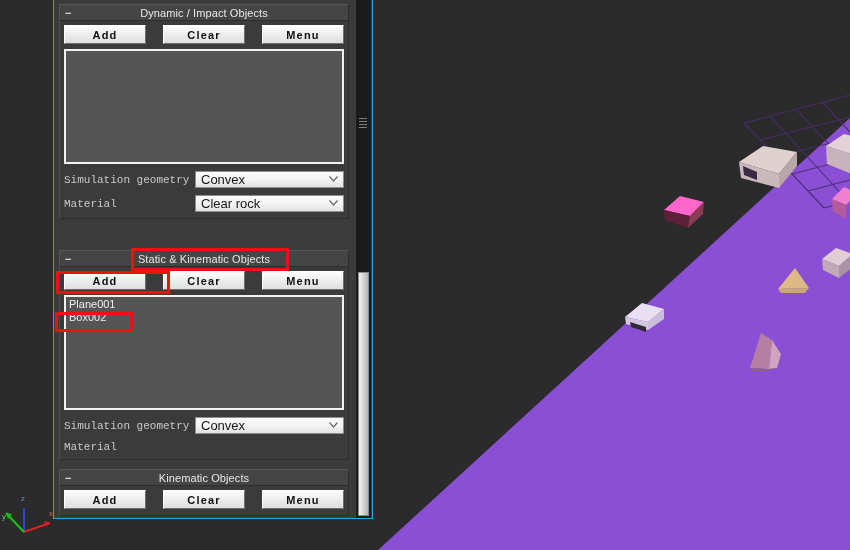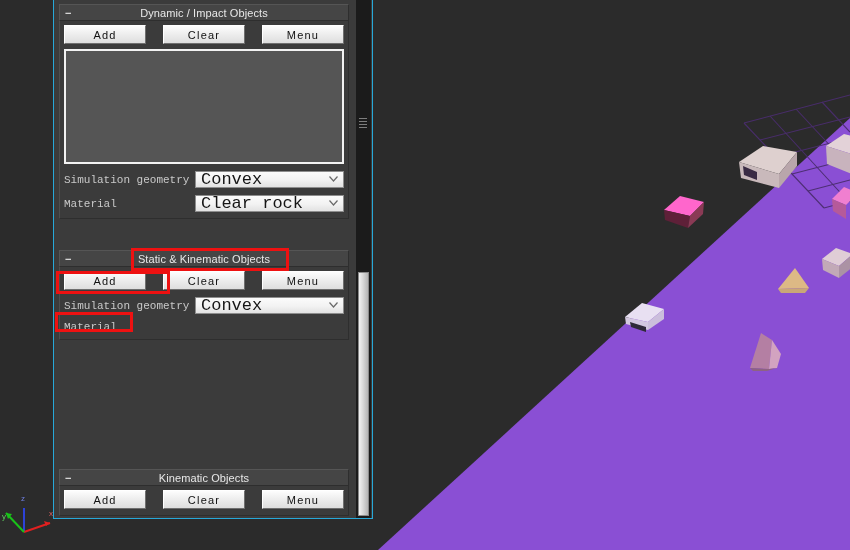--- a/index.html
+++ b/index.html
@@ -65,21 +65,21 @@
   }
   .rollout-head .minus{
     position:absolute;left:5px;top:0;color:#dcdcdc;font-size:11px;font-weight:bold;line-height:17px;
   }
   .rollout-body{
     background:#3b3b3b;
     border:1px solid #4e4e4e;border-top:none;
     border-right-color:#2e2e2e;border-bottom-color:#2e2e2e;
     box-sizing:border-box;padding:4px 4px 6px 4px;
   }
-  .btn-row{display:flex;gap:17px;}
+  .btn-row{display:flex;gap:17px;font-weight:bold;}
   .mx-btn{
     flex:1;height:19px;line-height:19px;text-align:center;
     font-size:11px;color:#111;letter-spacing:1.2px;
     background:linear-gradient(to bottom,#fdfdfd 0%,#f0f0f0 40%,#dedede 100%);
     border:1px solid #6f6f6f;border-top-color:#ffffff;border-left-color:#ffffff;
     box-sizing:border-box;cursor:pointer;
     font-family:"Liberation Sans",sans-serif;
   }
   .listbox{
     margin-top:5px;height:115px;background:#555555;
@@ -95,21 +95,21 @@
     width:131px;font-size:11px;color:#c9c9c9;
     font-family:Liberation Mono, monospace;
   }
   .mx-dropdown{
     flex:1;height:17px;position:relative;
     background:linear-gradient(to bottom,#fbfbfb 0%,#f2f2f2 55%,#e2e2e2 100%);
     border:1px solid #8d8d8d;box-sizing:border-box;cursor:pointer;
   }
   .mx-dropdown .dd-text{
     position:absolute;left:5px;top:0;line-height:16px;
-    font-size:17px;color:#151515;font-family:Liberation Mono, monospace;
+    font-size:13px;color:#151515;font-family:Liberation Sans, sans-serif;
   }
   .mx-dropdown .dd-arrow{
     position:absolute;right:5px;top:4px;width:9px;height:6px;
   }
 
   
   .anno{position:absolute;border:3px solid #ee1111;box-sizing:border-box;pointer-events:none;}
 </style>
 </head>
 <body>
@@ -253,20 +253,24 @@
         <div class="rollout-head">
           <span class="minus">−</span>
           <span>Static &amp; Kinematic Objects</span>
         </div>
         <div class="rollout-body">
           <div class="btn-row">
             <div class="mx-btn">Add</div>
             <div class="mx-btn">Clear</div>
             <div class="mx-btn">Menu</div>
           </div>
+          <div class="listbox">
+            <div class="list-item">Plane001</div>
+            <div class="list-item">Box002</div>
+          </div>
           <div class="field-row">
             <span class="field-label">Simulation geometry</span>
             <div class="mx-dropdown">
               <span class="dd-text">Convex</span>
               <svg class="dd-arrow" viewBox="0 0 9 6">
                 <polyline points="0.5,0.5 4.5,5 8.5,0.5" fill="none" stroke="#6a6a6a" stroke-width="1.2"></polyline>
               </svg>
             </div>
           </div>
           <div class="field-row">

